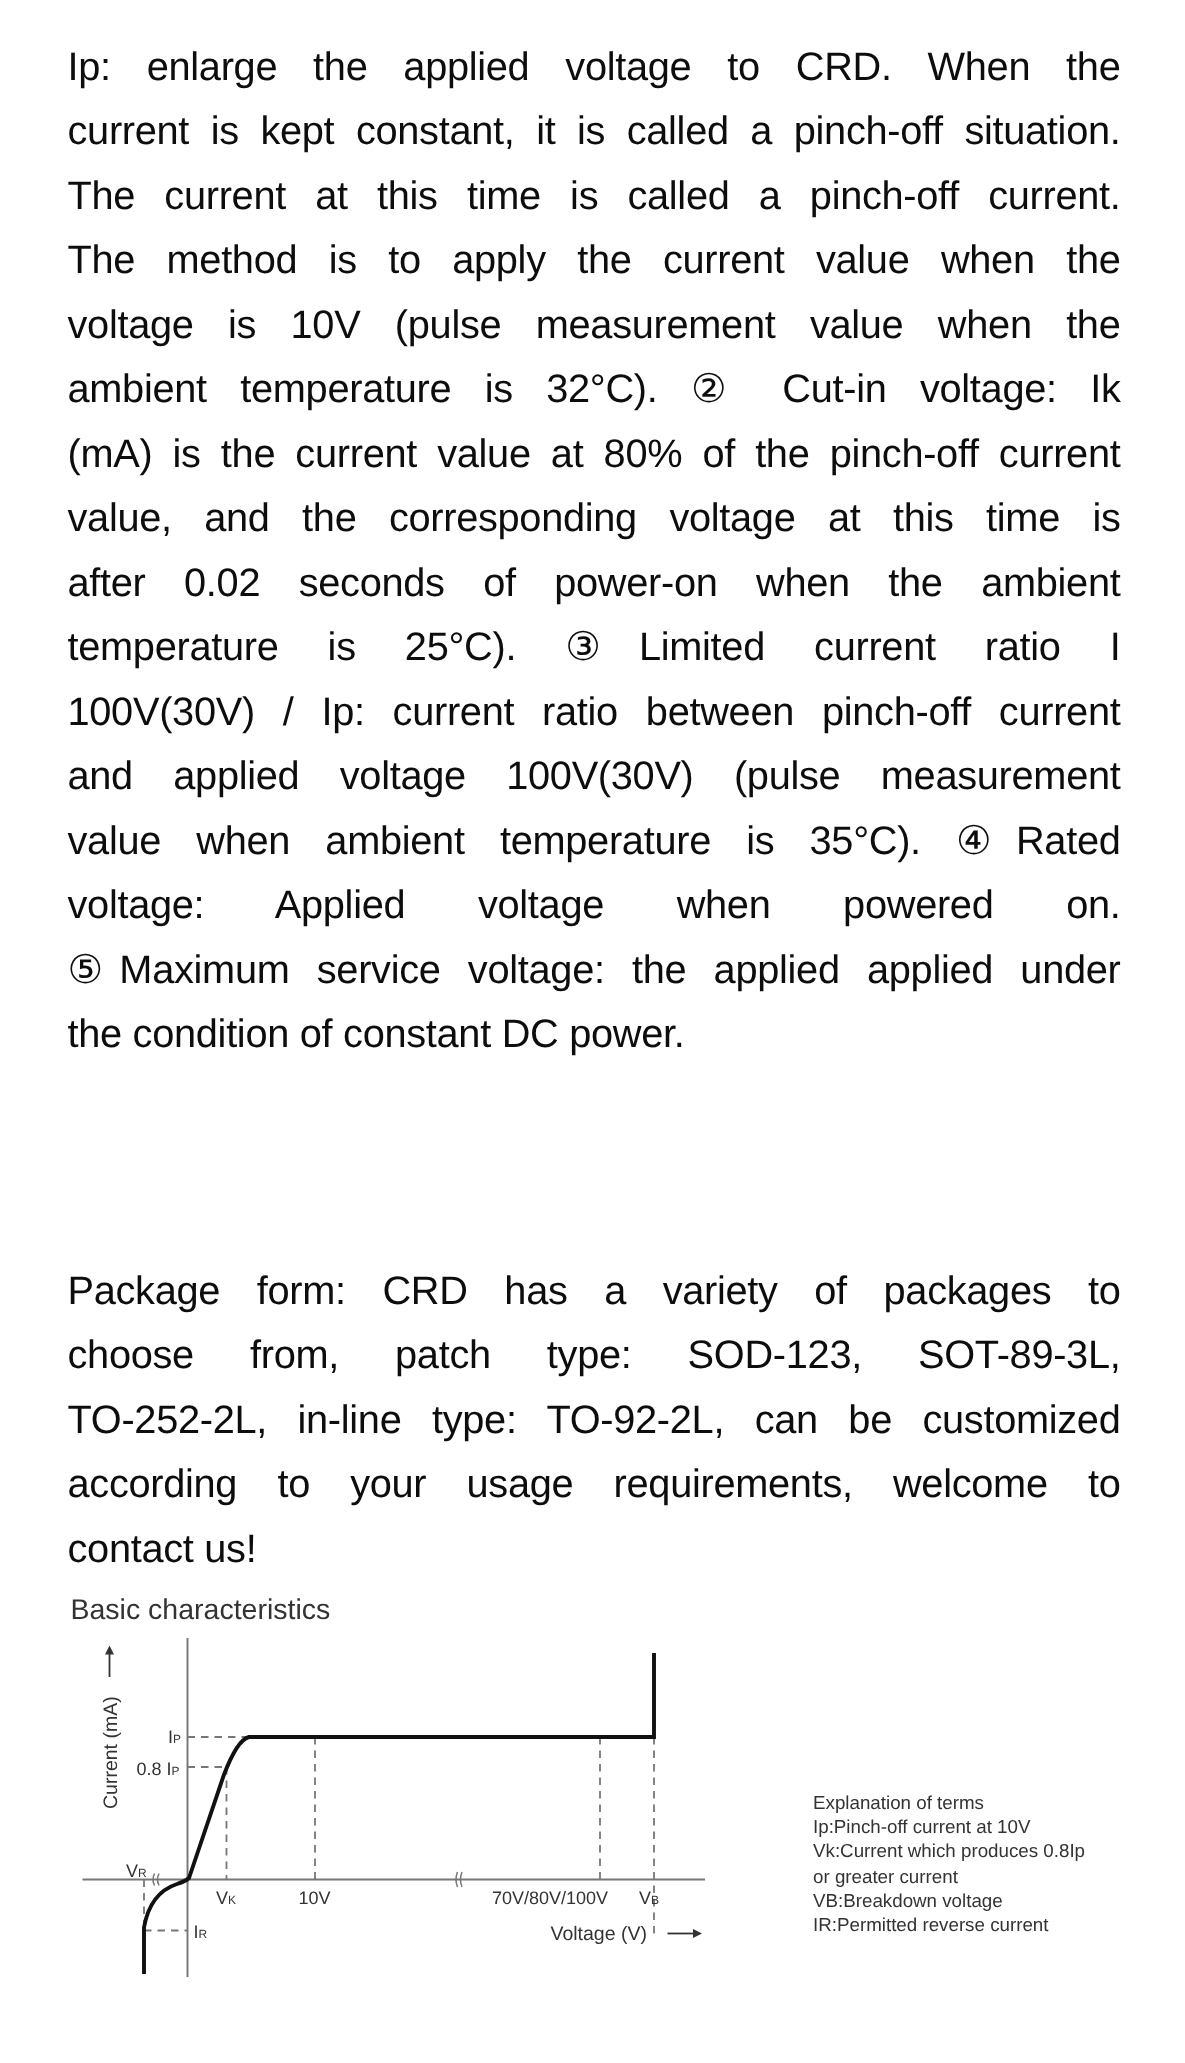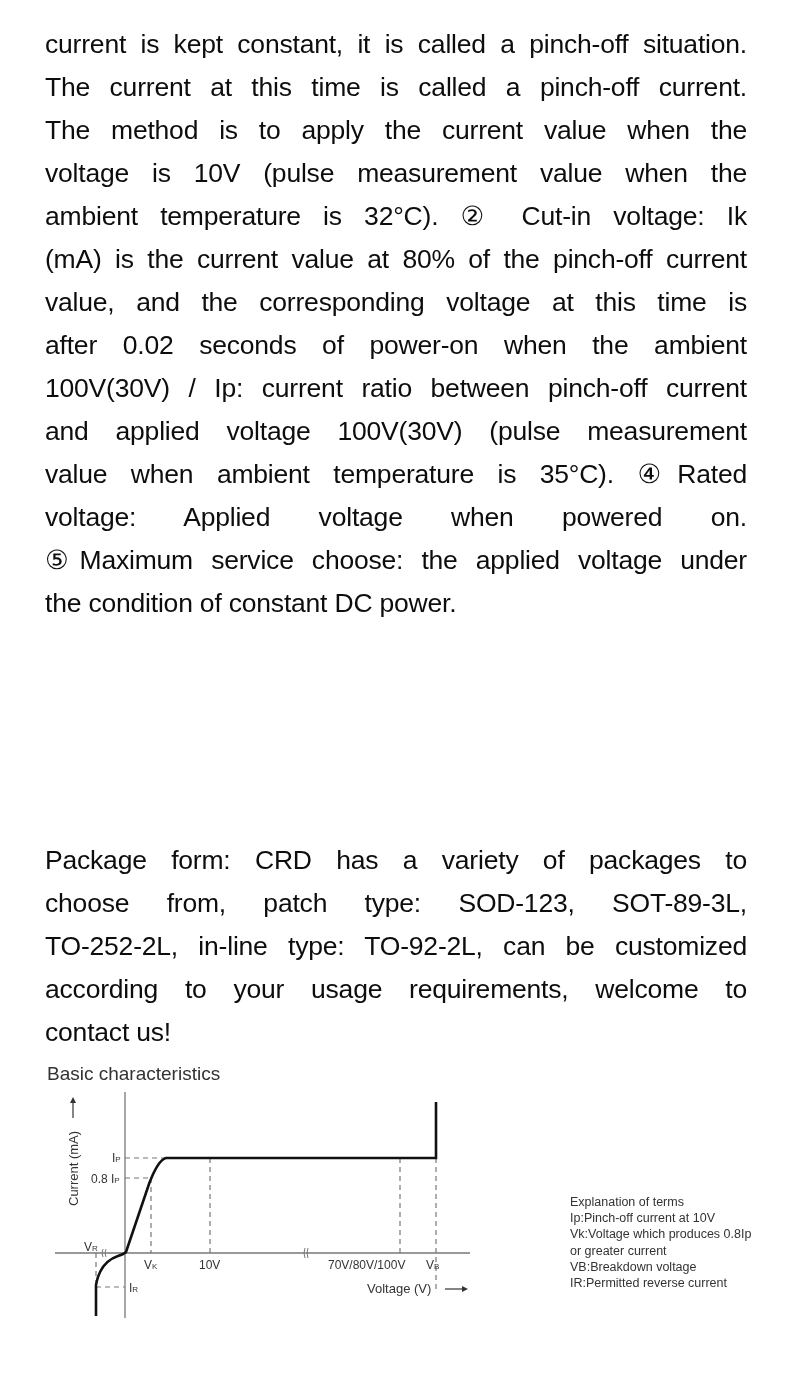--- a/index.html
+++ b/index.html
@@ -4,40 +4,42 @@
 <style>
   html, body { margin: 0; padding: 0; background: #ffffff; }
   body { width: 790px; height: 1375px; position: relative; overflow: hidden; font-family: "Liberation Sans", sans-serif; color: #111; }
   .para { position: absolute; left: 45px; width: 702px; font-size: 26.5px; line-height: 43px; text-align: justify; letter-spacing: -0.2px; color: #0d0d0d; }
   .para .ln { display: block; text-align: justify; text-align-last: justify; height: 43px; white-space: nowrap; }
   .para .ln.last { text-align-last: left; }
   #p1 { top: 23px; }
   #p2 { top: 839px; }
   .chart-title { position: absolute; left: 47px; top: 1063px; font-size: 19px; color: #333; }
   svg.diagram { position: absolute; left: 0; top: 1080px; }
-  .explain { position: absolute; left: 570px; top: 1194px; font-size: 12.5px; line-height: 16.2px; color: #333; }
+  .explain { position: absolute; left: 542px; top: 1194px; font-size: 12.5px; line-height: 16.2px; color: #333; }
   .explain div { white-space: nowrap; }
 </style>
 </head>
 <body>
 
 <div class="para" id="p1">
+  <span class="ln">Ip: enlarge the applied voltage to CRD. When the</span>
   <span class="ln">current is kept constant, it is called a pinch-off situation.</span>
   <span class="ln">The current at this time is called a pinch-off current.</span>
   <span class="ln">The method is to apply the current value when the</span>
   <span class="ln">voltage is 10V (pulse measurement value when the</span>
   <span class="ln">ambient temperature is 32°C). ② Cut-in voltage: Ik</span>
   <span class="ln">(mA) is the current value at 80% of the pinch-off current</span>
   <span class="ln">value, and the corresponding voltage at this time is</span>
   <span class="ln">after 0.02 seconds of power-on when the ambient</span>
+  <span class="ln">temperature is 25°C). ③Limited current ratio I</span>
   <span class="ln">100V(30V) / Ip: current ratio between pinch-off current</span>
   <span class="ln">and applied voltage 100V(30V) (pulse measurement</span>
   <span class="ln">value when ambient temperature is 35°C). ④Rated</span>
   <span class="ln">voltage: Applied voltage when powered on.</span>
-  <span class="ln">⑤Maximum service choose: the applied voltage under</span>
+  <span class="ln">⑤Maximum service voltage: the applied applied under</span>
   <span class="ln last">the condition of constant DC power.</span>
 </div>
 
 <div class="para" id="p2">
   <span class="ln">Package form: CRD has a variety of packages to</span>
   <span class="ln">choose from, patch type: SOD-123, SOT-89-3L,</span>
   <span class="ln">TO-252-2L, in-line type: TO-92-2L, can be customized</span>
   <span class="ln">according to your usage requirements, welcome to</span>
   <span class="ln last">contact us!</span>
 </div>
@@ -93,17 +95,17 @@
   <text transform="translate(78,1206) rotate(-90)" font-size="13" fill="#333">Current (mA)</text>
   <g>
     <line x1="73" y1="1118" x2="73" y2="1102" stroke="#333" stroke-width="1.2"></line>
     <path d="M70 1103 L73 1097 L76 1103 Z" fill="#333"></path>
   </g>
 </svg>
 
 <div class="explain">
   <div>Explanation of terms</div>
   <div>Ip:Pinch-off current at 10V</div>
-  <div>Vk:Voltage which produces 0.8Ip</div>
+  <div>Vk:Current which produces 0.8Ip</div>
   <div>or greater current</div>
   <div>VB:Breakdown voltage</div>
   <div>IR:Permitted reverse current</div>
 </div>
 
 </body></html>

